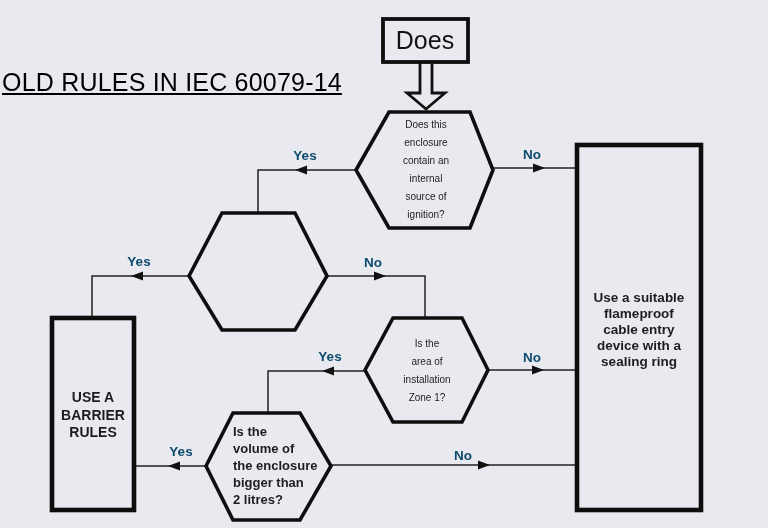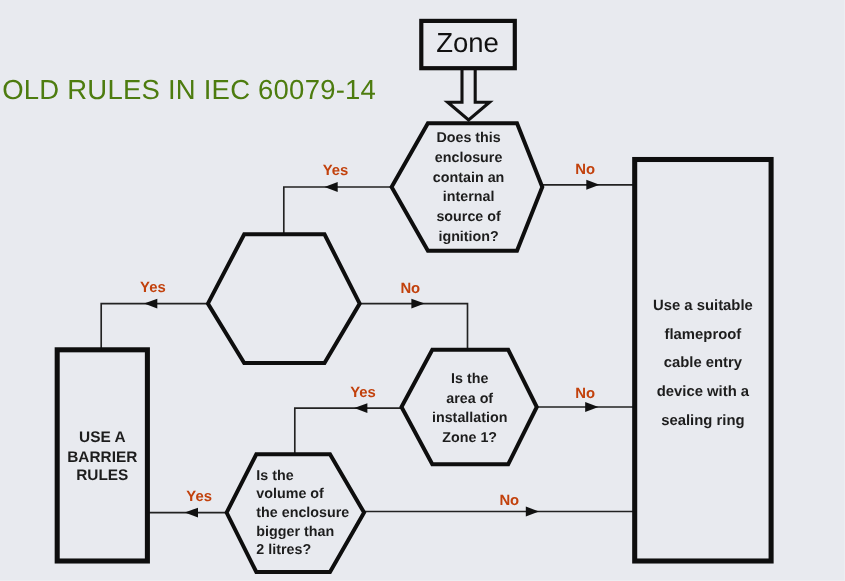--- a/index.html
+++ b/index.html
@@ -20,31 +20,32 @@
   .conn { stroke: #222; stroke-width: 1.5px; fill: none; }
   .arrowhead { fill: #111; stroke: none; }
   .block-arrow { fill: none; stroke: #111; stroke-width: 2.8px; }
 
   .txt { position: absolute; color: #1d1d1d; white-space: pre-line; }
   .center { transform: translate(-50%, -50%); text-align: center; }
 
   .title {
     font-size: 25px;
     font-weight: 400;
-    color: #4d7c0f;
+    color: #000000;
     letter-spacing: 0.2px;
     white-space: nowrap;
+    text-decoration: underline;
   }
   .start-label { font-size: 25px; font-weight: 400; color: #111; }
-  .hex-text { font-size: 13px; line-height: 18px; font-weight: bold; width: 150px; }
+  .hex-text { font-size: 10px; line-height: 18px; font-weight: normal; width: 150px; }
   .hex-text-left { font-size: 13px; line-height: 17px; font-weight: bold; text-align: left; }
   .box-text { font-weight: bold; }
   .barrier-text { font-size: 14px; line-height: 17.5px; }
-  .flameproof-text { font-size: 13.5px; line-height: 26px; width: 118px; }
-  .edge-label { font-size: 13.5px; font-weight: 600; color: #c2410c; }
+  .flameproof-text { font-size: 13.5px; line-height: 16px; width: 118px; }
+  .edge-label { font-size: 13.5px; font-weight: 600; color: #0c4a6e; }
 </style>
 </head>
 <body>
 
 <div id="page">
 
   <svg id="flow-svg" width="768" height="528" viewBox="0 0 768 528">
 
     <path class="conn" d="M493,168 H577"></path>
     <path class="conn" d="M356,170 H258 V212"></path>
@@ -71,21 +72,21 @@
     <path class="shape hex" d="M189,276 L222,213 H295 L327,276 L295,330 H222 Z"></path>
     <path class="shape hex" d="M365,370 L393,318 H462 L488,370 L462,422 H393 Z"></path>
     <path class="shape hex" d="M206,466 L233,413 H300 L331,466 L300,520 H233 Z"></path>
 
     <rect class="shape rect-thick" x="52" y="318" width="82" height="192"></rect>
     <rect class="shape rect-thick" x="577" y="145" width="124" height="365"></rect>
   </svg>
 
   <div class="txt title" style="left:2px; top:68px;">OLD RULES IN IEC 60079-14</div>
 
-  <div class="txt center start-label" style="left:425px; top:40px;">Zone</div>
+  <div class="txt center start-label" style="left:425px; top:40px;">Does</div>
 
   <div class="txt center hex-text" style="left:426px; top:170px;">Does this
 enclosure
 contain an
 internal
 source of
 ignition?</div>
 
 
   <div class="txt center hex-text" style="left:427px; top:371px;">Is the

